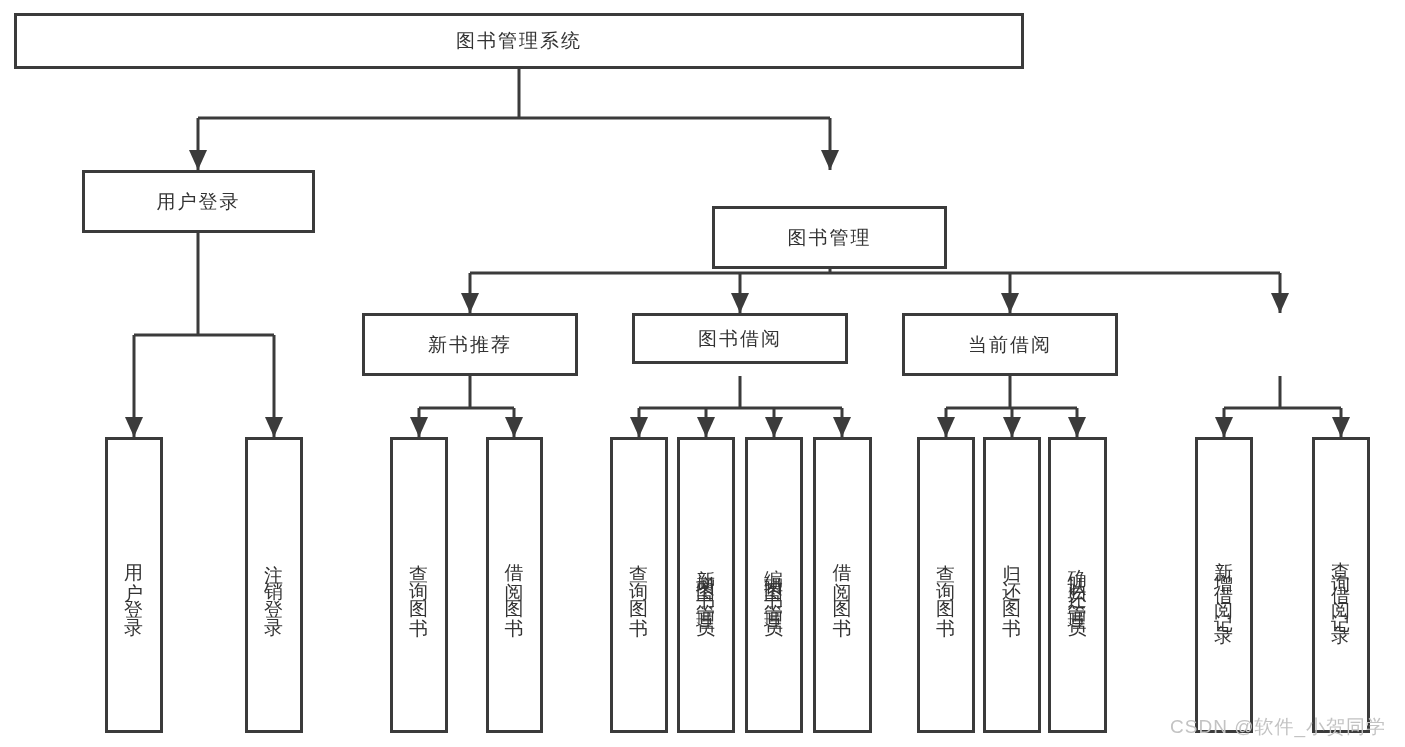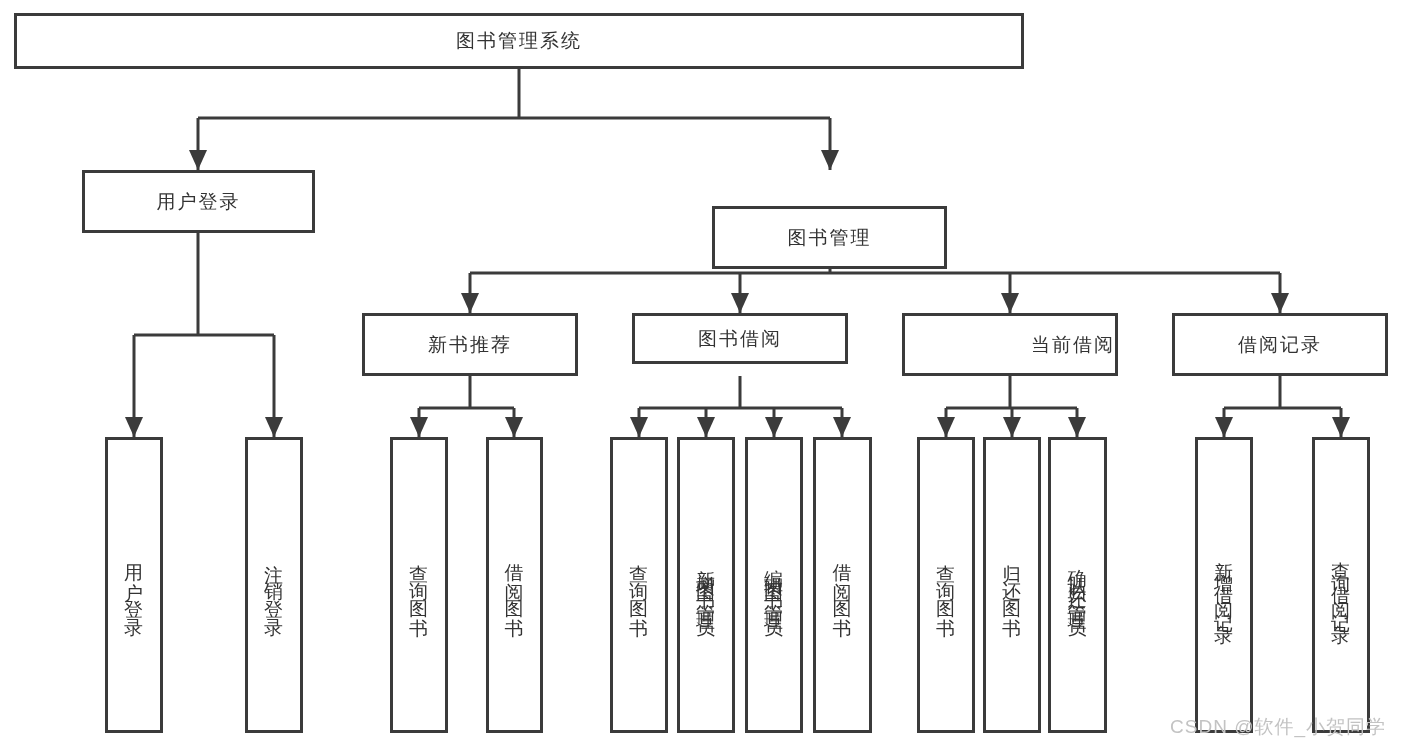--- a/index.html
+++ b/index.html
@@ -118,25 +118,22 @@
   <div class="node h-node" style="left:712px;top:170px;width:235px;height:63px;margin-top:36px;">
     <span>图书管理</span>
   </div>
 
   <div class="node h-node" style="left:362px;top:313px;width:216px;height:63px;">
     <span>新书推荐</span>
   </div>
   <div class="node h-node" style="left:632px;top:313px;width:216px;height:51px;">
     <span>图书借阅</span>
   </div>
-  <div class="node h-node" style="left:902px;top:313px;width:216px;height:63px;justify-content:flex-end;">
+  <div class="node h-node" style="left:902px;top:313px;width:216px;height:63px;">
     <span>当前借阅</span>
-  </div>
-  <div class="node h-node" style="left:1172px;top:313px;width:216px;height:63px;">
-    <span>借阅记录</span>
   </div>
 
   <div class="node v-node ls-wide" style="left:105px;top:437px;width:58px;height:296px;">
     <span>用户登录</span>
   </div>
   <div class="node v-node ls-wide" style="left:245px;top:437px;width:58px;height:296px;">
     <span>注销登录</span>
   </div>
 
   <div class="node v-node ls-wide" style="left:390px;top:437px;width:58px;height:296px;">

